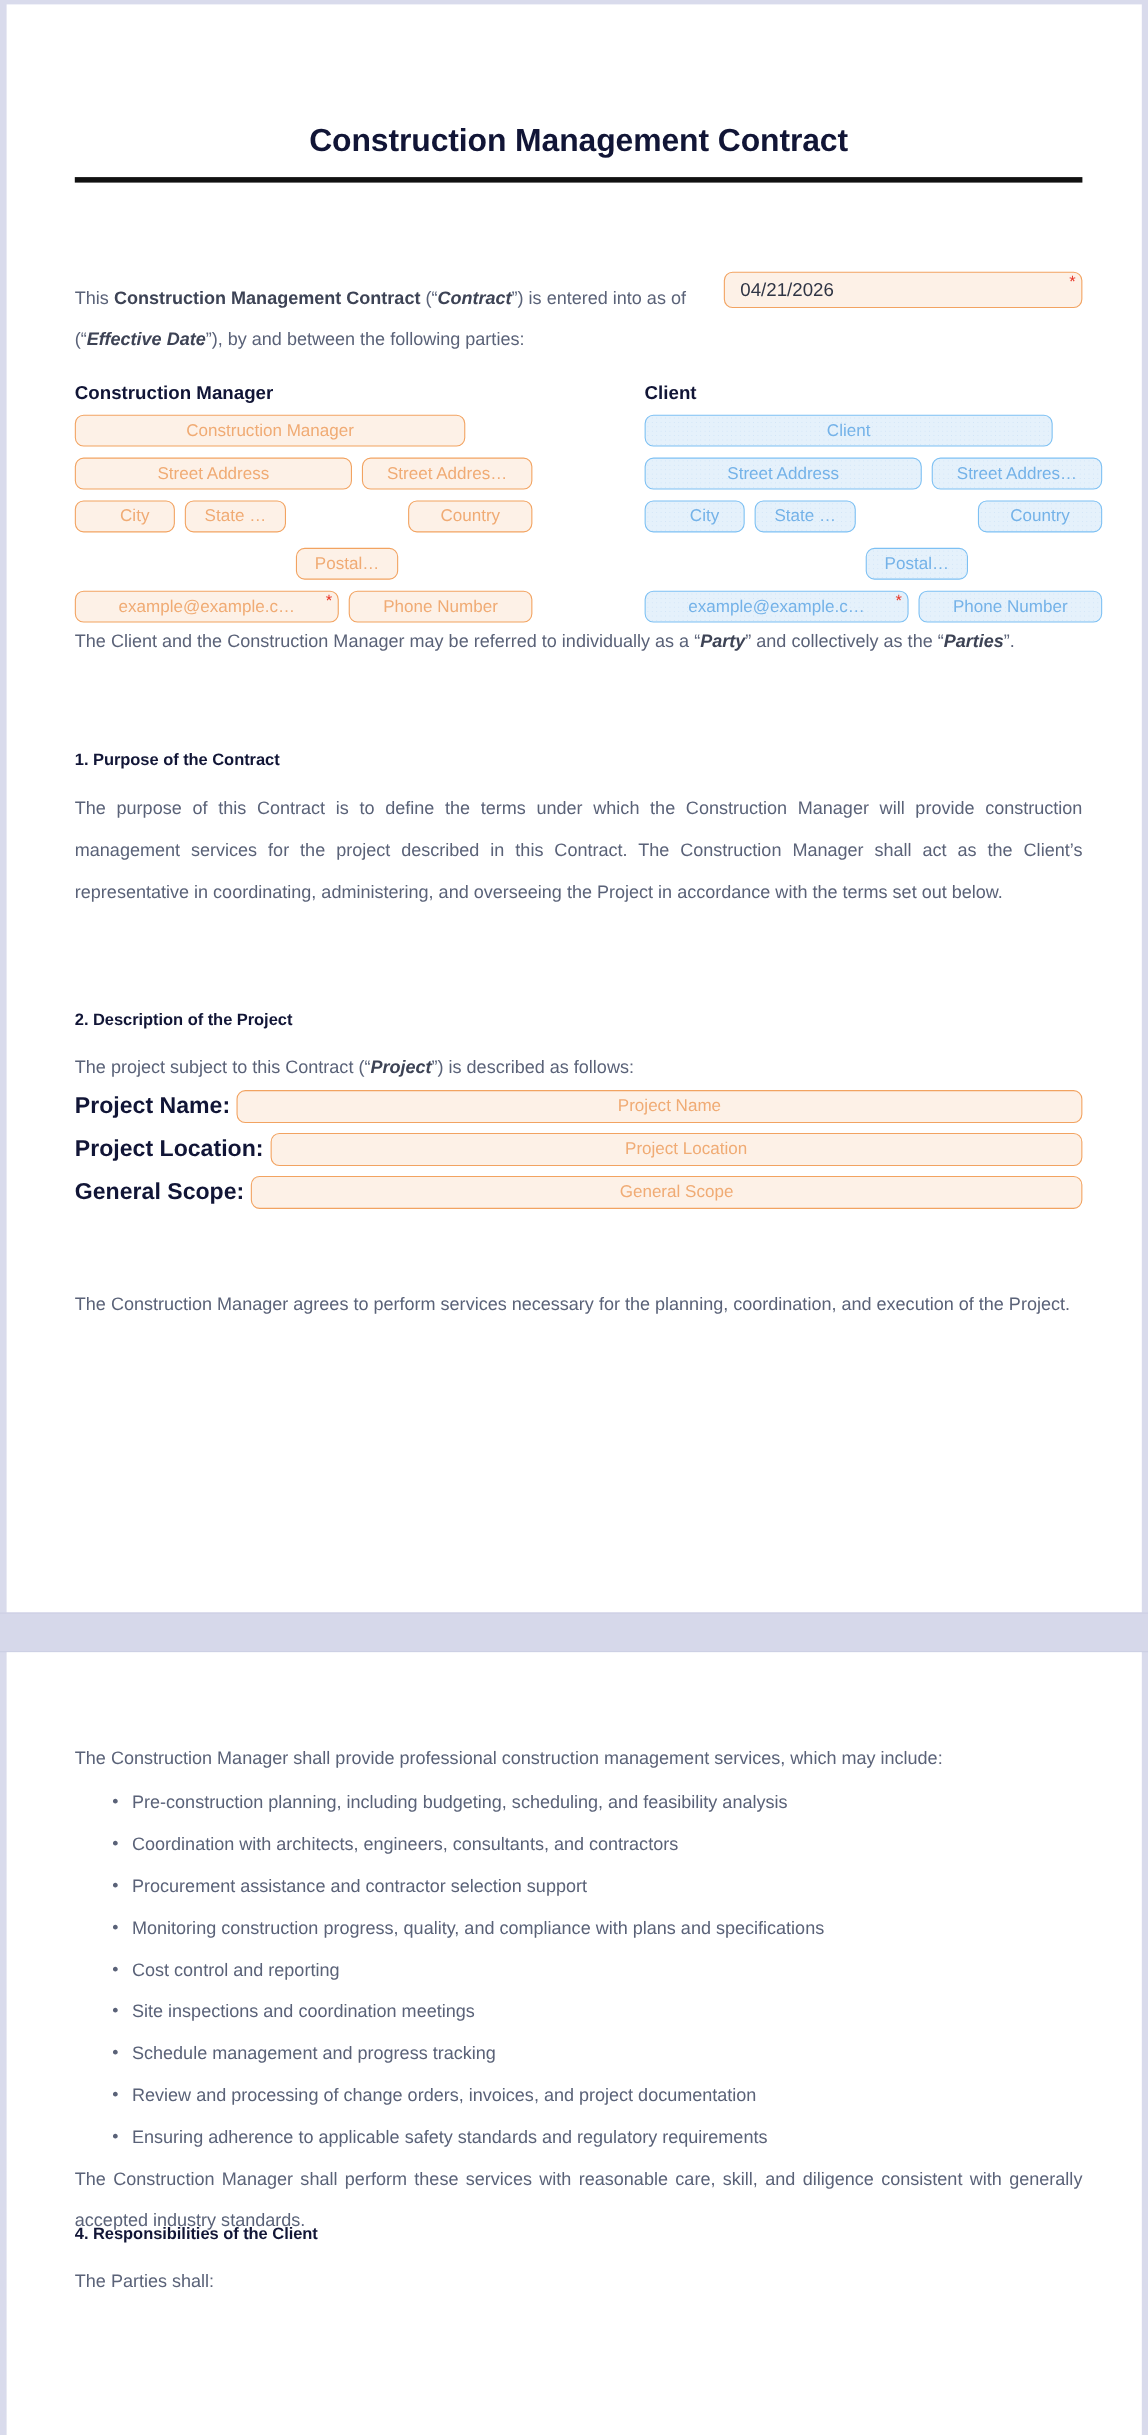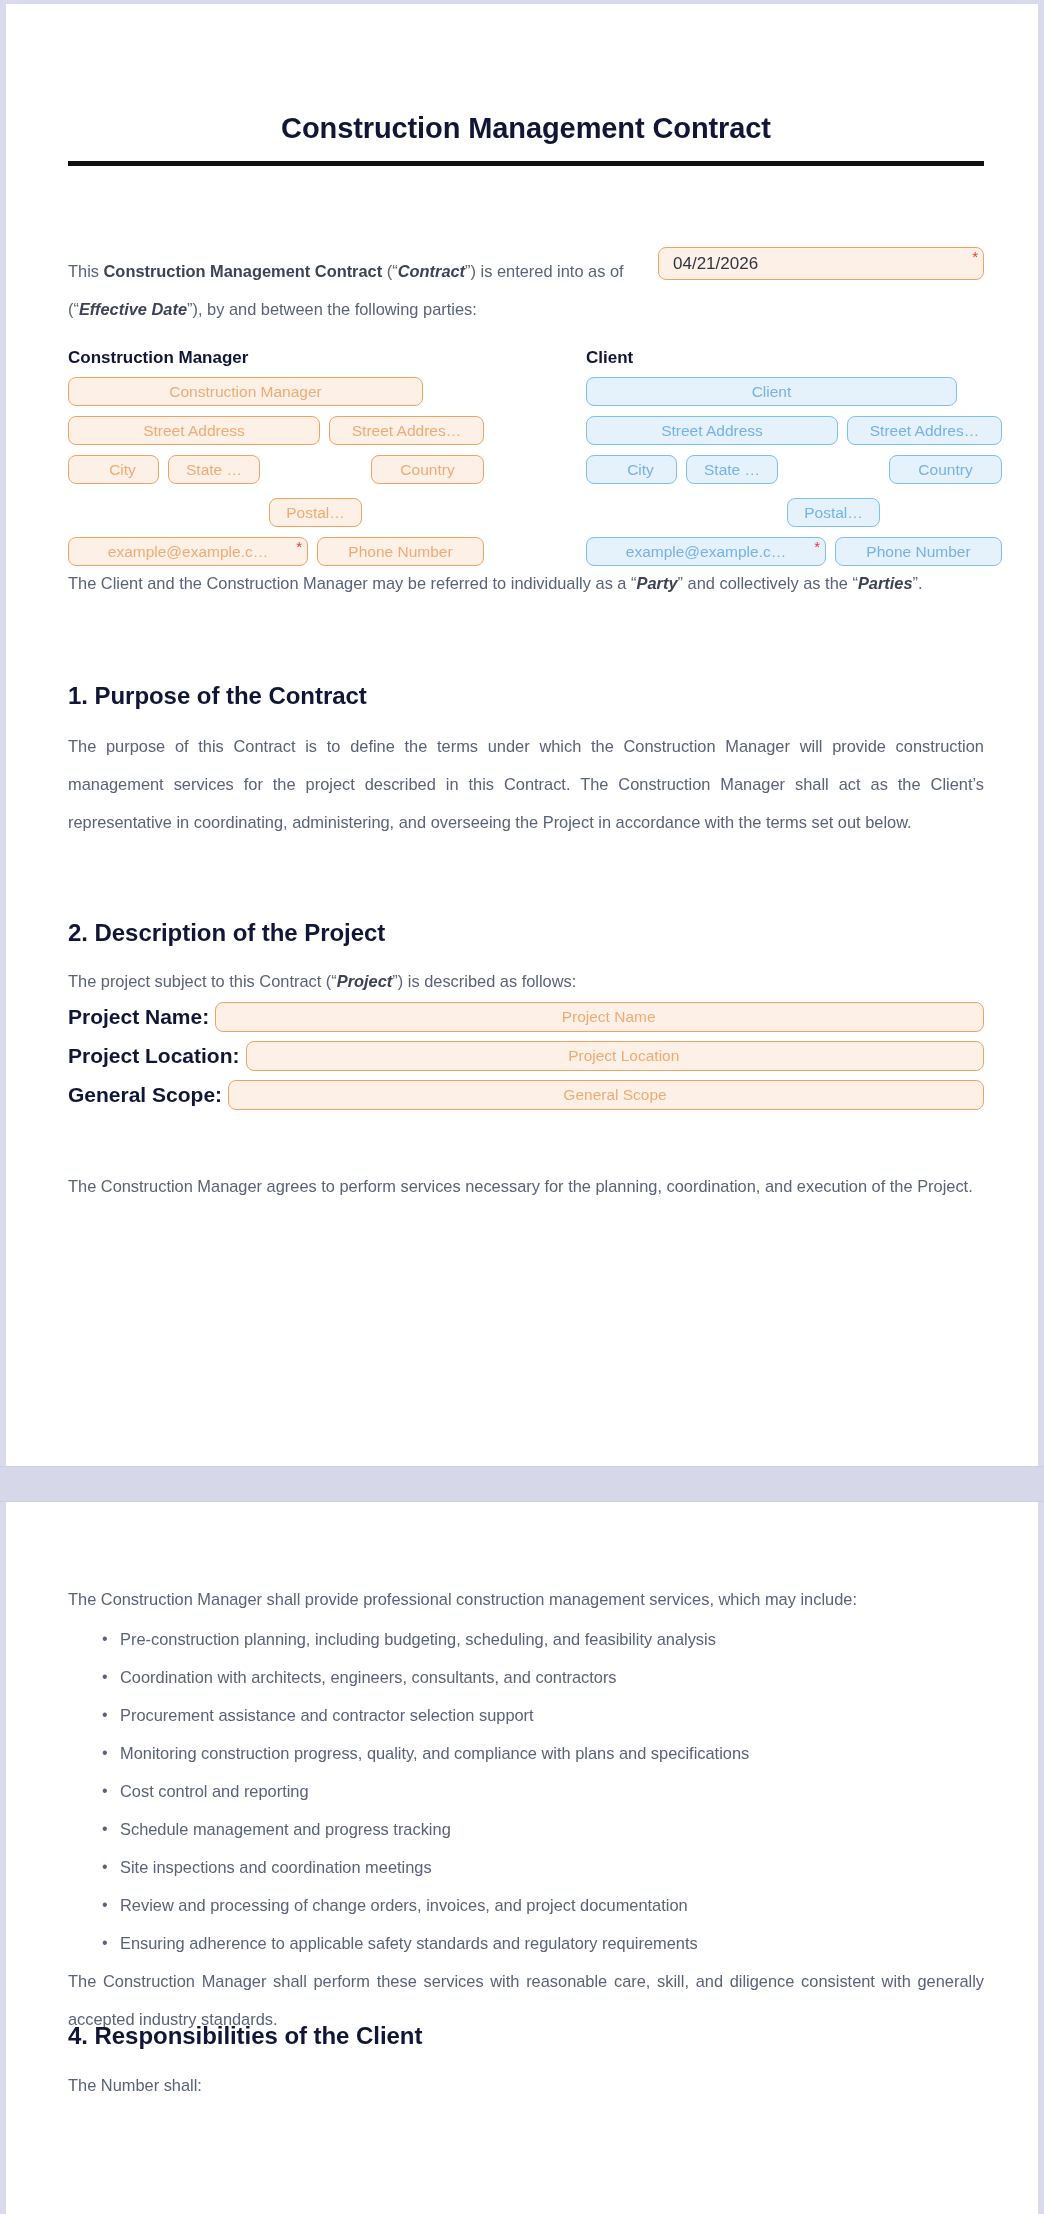--- a/index.html
+++ b/index.html
@@ -72,21 +72,21 @@
   p.body, .body-text {
     font-size: 16.4px;
     line-height: 38px;
     color: #5a6278;
     text-align: justify;
     text-justify: inter-word;
   }
   .body-left { text-align: left; }
 
   .sec-head {
-    font-size: 24px;
+    font-size: 15px;
     font-weight: bold;
     color: #111536;
     letter-spacing: -0.05px;
   }
 
   b, strong { color: #3d4355; font-weight: bold; }
   .term {
     font-weight: bold;
     font-style: italic;
     color: #3d4355;
@@ -376,28 +376,28 @@
 
     <div class="content" style="top:62px;">
       <div class="body-text" style="margin-top:16px;">The Construction Manager shall provide professional construction management services, which may include:</div>
 
       <ul class="bullets" style="margin-top:2px;">
         <li>Pre-construction planning, including budgeting, scheduling, and feasibility analysis</li>
         <li>Coordination with architects, engineers, consultants, and contractors</li>
         <li>Procurement assistance and contractor selection support</li>
         <li>Monitoring construction progress, quality, and compliance with plans and specifications</li>
         <li>Cost control and reporting</li>
+        <li>Site inspections and coordination meetings</li>
         <li>Schedule management and progress tracking</li>
-        <li>Site inspections and coordination meetings</li>
         <li>Review and processing of change orders, invoices, and project documentation</li>
         <li>Ensuring adherence to applicable safety standards and regulatory requirements</li>
       </ul>
 
       <div class="body-text">The Construction Manager shall perform these services with reasonable care, skill, and diligence consistent with generally accepted industry standards.</div>
     </div>
 
     <div class="content" style="top:520px;">
       <div class="sec-head">4. Responsibilities of the Client</div>
-      <div class="body-text body-left" style="margin-top:16px;">The Number shall:</div>
+      <div class="body-text body-left" style="margin-top:16px;">The Parties shall:</div>
     </div>
   </div>
 
 </div>
 
 </body></html>

